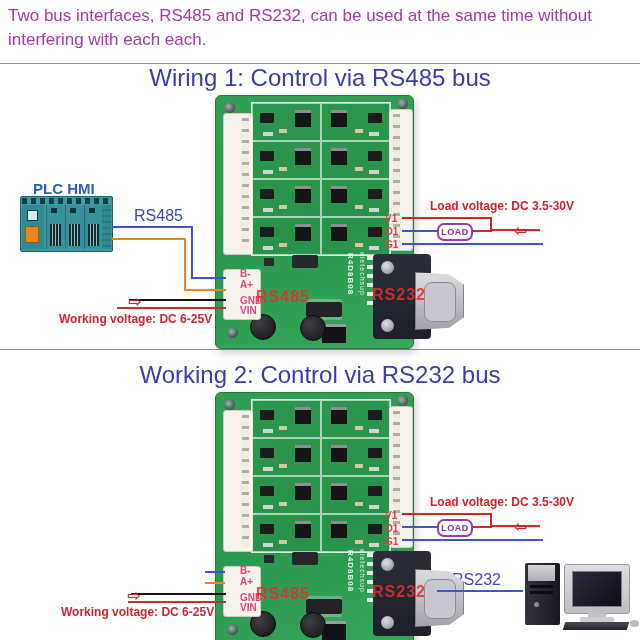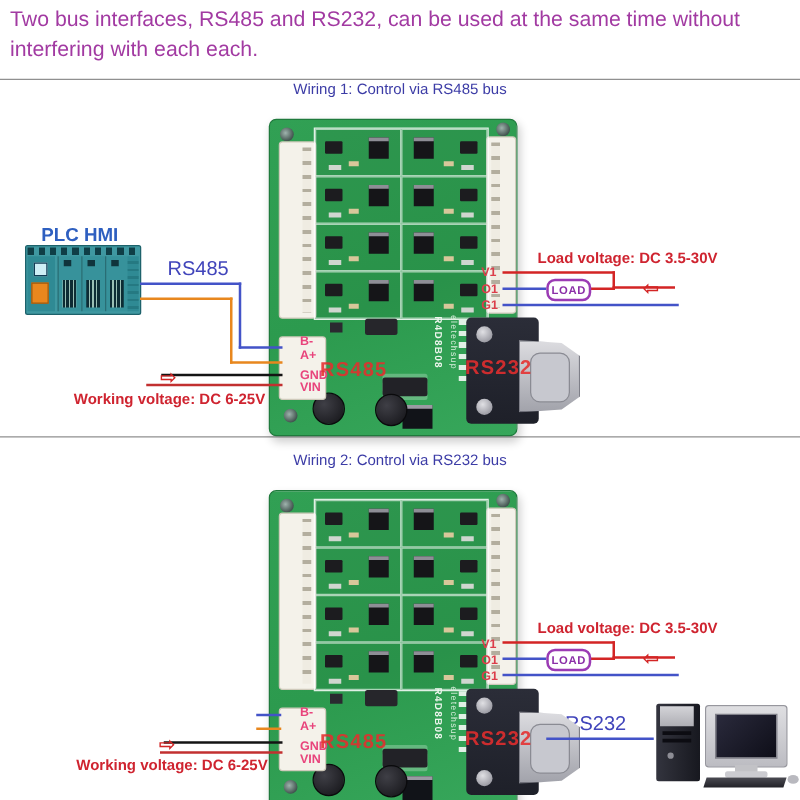--- a/index.html
+++ b/index.html
@@ -3,21 +3,21 @@
 <meta charset="utf-8">
 <style>
   html,body{margin:0;padding:0;background:#fff;}
   .canvas{position:relative;width:640px;height:640px;background:#fff;overflow:hidden;
           font-family:"Liberation Sans",sans-serif;}
   .abs{position:absolute;}
 
   
   .banner{left:8px;top:4px;width:626px;font-size:17px;line-height:24px;color:#a23aa2;}
   .divider{left:0;width:640px;height:1px;background:#909090;}
-  .heading{left:0;width:640px;text-align:center;font-size:12px;color:#3c3ca6;}
+  .heading{left:0;width:640px;text-align:center;font-size:24px;color:#3c3ca6;}
 
   
   .redtext{font-weight:bold;font-size:12px;color:#cf2430;white-space:nowrap;}
   .bluelabel{font-size:16px;color:#4145bb;white-space:nowrap;}
   .plclabel{font-size:15px;font-weight:bold;color:#2e5fc0;white-space:nowrap;}
 
   
   .wh{height:2px;z-index:6;}
   .wv{width:2px;z-index:6;}
   .c-blue{background:#4353c8;} .c-orange{background:#e8871e;}
@@ -237,21 +237,21 @@
       </div>
       <div class="abs dsub">
           <div class="dface"></div>
         </div>
     </div>
   </div>
 
   <div class="abs divider" style="top:349px"></div>
 
   <div>
-    <div class="abs heading" style="top:361px">Wiring 2: Control via RS232 bus</div>
+    <div class="abs heading" style="top:361px">Working 2: Control via RS232 bus</div>
 
     <div class="abs wh c-blue" style="left:205px;top:571px;width:20px"></div>
     <div class="abs wh c-orange" style="left:205px;top:582px;width:20px"></div>
 
     <div class="abs wh c-black" style="left:131px;top:593px;width:95px"></div>
     <div class="abs wh c-dred" style="left:128px;top:601px;width:98px"></div>
     <span class="abs arrow" style="left:127px;top:588px">⇨</span>
     <div class="abs redtext" style="left:61px;top:605px">Working voltage: DC 6-25V</div>
 
     <div class="abs redtext" style="left:430px;top:495px">Load voltage: DC 3.5-30V</div>

